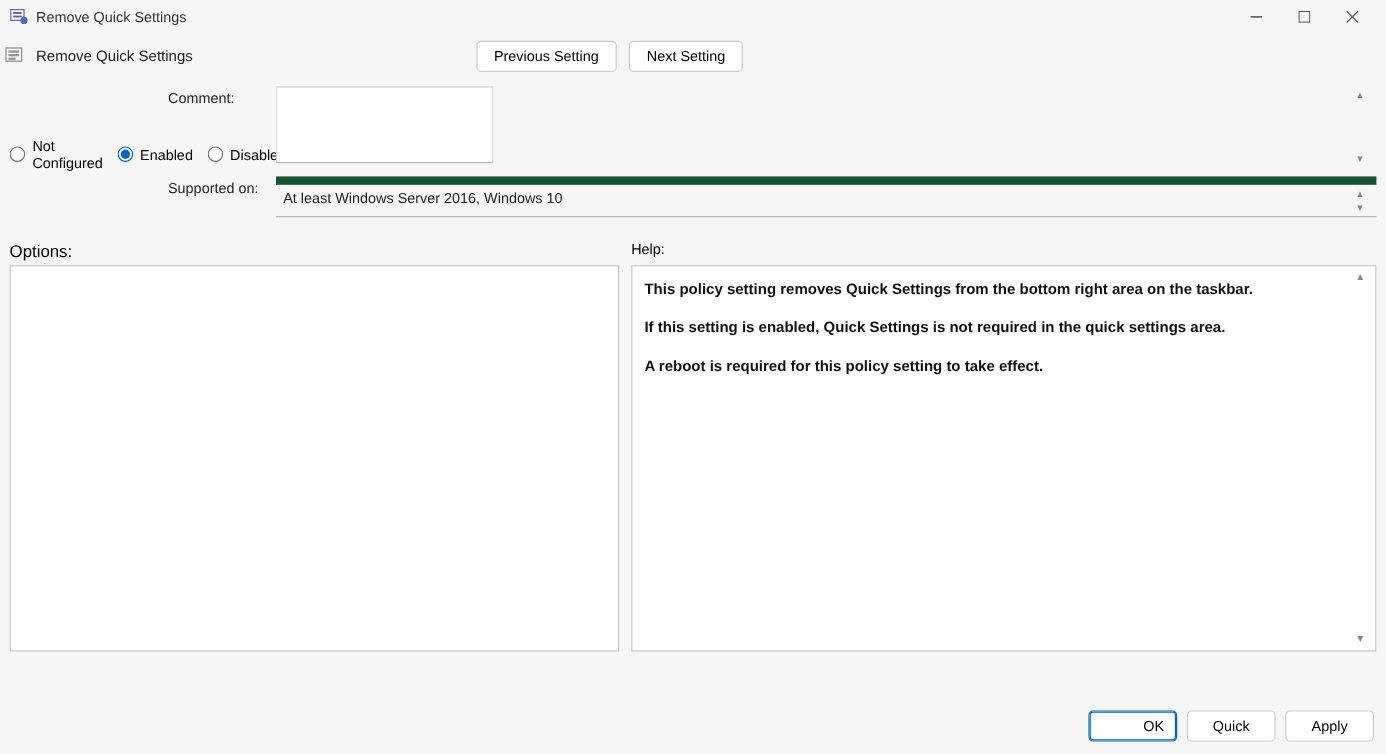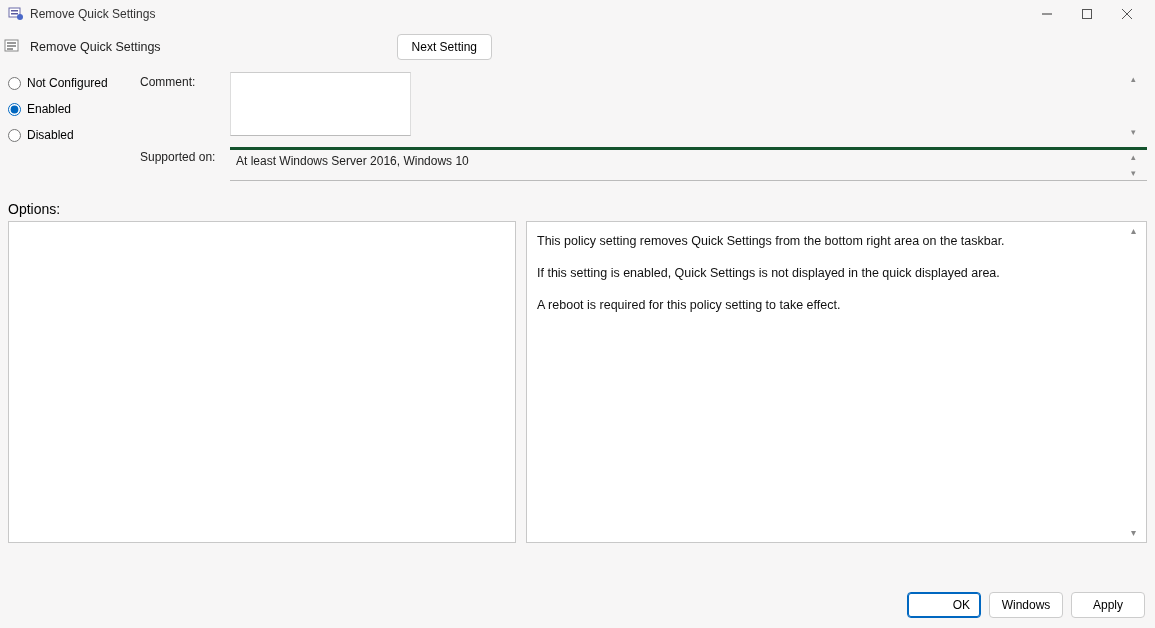--- a/index.html
+++ b/index.html
@@ -63,21 +63,21 @@
   
   .config-area {
     display: flex;
     padding: 6px 8px 0 8px;
     gap: 0;
   }
   .radio-col {
     width: 120px;
     padding-top: 4px;
     display: flex;
-    flex-direction: column;
+    flex-direction: row;
     gap: 12px;
   }
   .radio-row {
     display: flex;
     align-items: center;
     gap: 6px;
     cursor: pointer;
   }
   .radio-row input[type="radio"] {
     accent-color: #0067c0;
@@ -96,21 +96,21 @@
     position: relative;
     resize: none;
     font-family: inherit;
     font-size: 12px;
     padding: 4px 18px 4px 6px;
   }
   .supported-box {
     flex: 1;
     height: 34px;
     background: #f7f6f6;
-    border-top: 3px solid #14532d;
+    border-top: 7px solid #14532d;
     border-bottom: 1px solid #bbb;
     border-left: none;
     border-right: none;
     position: relative;
     padding: 4px 18px 4px 6px;
     font-size: 12px;
     color: #222;
     display: flex;
     align-items: flex-start;
   }
@@ -144,21 +144,21 @@
     gap: 10px;
     height: 322px;
   }
   .panel {
     background: #fff;
     border: 1px solid #c8c8c8;
     position: relative;
   }
   .panel.options { width: 508px; }
   .panel.help { flex: 1; padding: 10px 22px 10px 10px; font-size: 12.5px; line-height: 1.45; color: #111; }
-  .panel.help p { margin-bottom: 14px; }
+  .panel.help p { margin-bottom: 14px; font-weight: bold; }
   .help-scroll-arrows {
     position: absolute;
     right: 3px; top: 2px; bottom: 2px;
     width: 12px;
     display: flex;
     flex-direction: column;
     justify-content: space-between;
     color: #888;
     font-size: 10px;
   }
@@ -222,20 +222,21 @@
     <svg viewBox="0 0 18 18">
         <rect x="1" y="2" width="13" height="11" fill="#fff" stroke="#888" stroke-width="1"></rect>
         <rect x="3" y="4" width="9" height="2" fill="#999"></rect>
         <rect x="3" y="7" width="9" height="2" fill="#999"></rect>
         <rect x="3" y="10" width="6" height="2" fill="#999"></rect>
       </svg>
   </span>
   <span class="header-title">Remove Quick Settings</span>
   <span class="header-spacer"></span>
   <div class="nav-buttons">
+    <button class="btn">Previous Setting</button>
     <button class="btn">Next Setting</button>
   </div>
 </div>
 
 <div class="config-area">
   <div class="radio-col">
     <label class="radio-row">
       <input type="radio" name="state" style="">
       <span>Not Configured</span>
     </label>
@@ -268,32 +269,33 @@
             <span>▴</span>
             <span>▾</span>
           </div>
       </div>
     </div>
   </div>
 </div>
 
 <div class="panels-labels">
   <div class="left-lbl">Options:</div>
+  <div class="right-lbl">Help:</div>
 </div>
 
 <div class="panels">
   <div class="panel options"></div>
   <div class="panel help">
     <p>This policy setting removes Quick Settings from the bottom right area on the taskbar.</p>
-    <p>If this setting is enabled, Quick Settings is not displayed in the quick displayed area.</p>
+    <p>If this setting is enabled, Quick Settings is not required in the quick settings area.</p>
     <p>A reboot is required for this policy setting to take effect.</p>
     <div class="help-scroll-arrows">
         <span>▴</span>
         <span>▾</span>
       </div>
   </div>
 </div>
 
 <div class="footer">
   <button class="btn primary">OK</button>
-  <button class="btn">Windows</button>
+  <button class="btn">Quick</button>
   <button class="btn">Apply</button>
 </div>
 
 </body></html>

